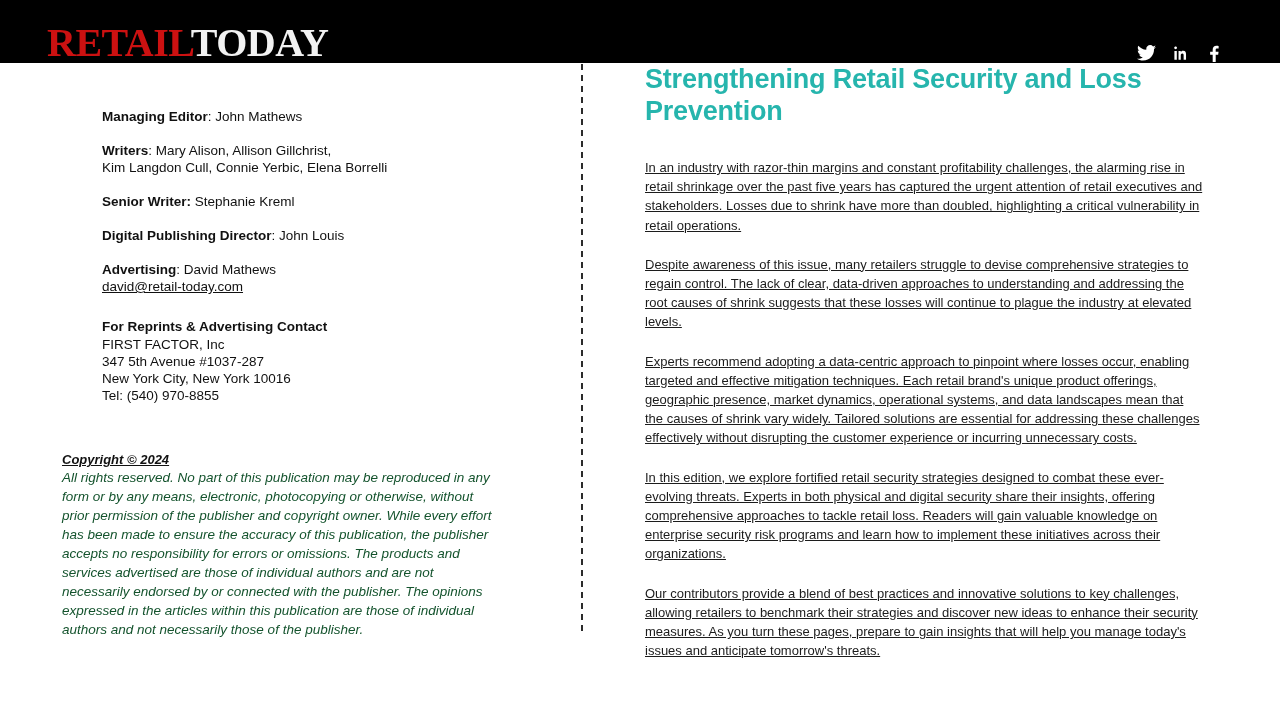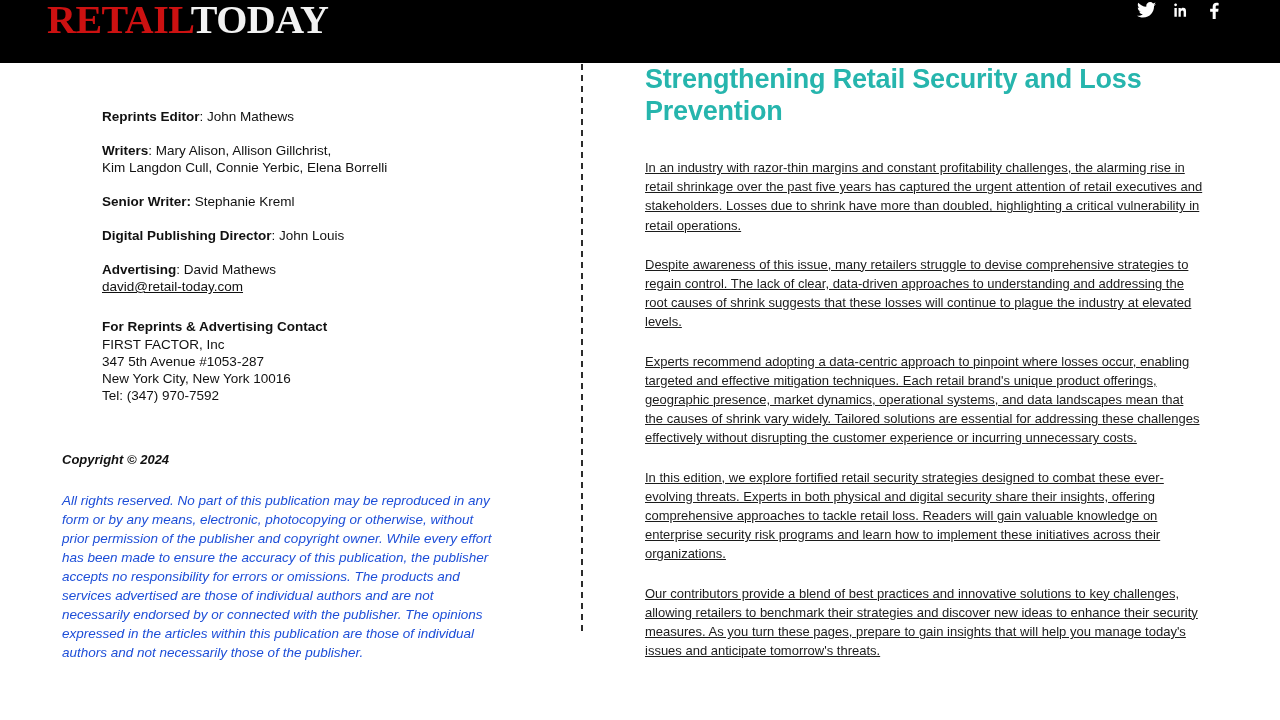--- a/index.html
+++ b/index.html
@@ -15,21 +15,21 @@
     overflow: hidden;
   }
 
   
   .site-header {
     position: relative;
     width: 1280px;
     height: 63px;
     background: #000000;
     display: flex;
-    align-items: flex-start;
+    align-items: flex-end;
     justify-content: space-between;
     box-sizing: border-box;
     padding: 0 52px 0 47px;
   }
   .logo {
     font-family: "Liberation Serif", serif;
     font-size: 40px;
     line-height: 40px;
     font-weight: 700;
     letter-spacing: -0.5px;
@@ -92,29 +92,29 @@
   .contact-block .contact-head {
     font-weight: bold;
     margin-bottom: 1px;
   }
   .contact-block .contact-line { display: block; }
 
   .copyright-head {
     margin-top: 47px;
     font-weight: bold;
     font-style: italic;
+    text-decoration: underline;
     font-size: 13px;
   }
   .disclaimer {
-    margin-top: 23px;
     font-style: italic;
     font-size: 13.5px;
     line-height: 19px;
     width: 440px;
-    color: #1d4ed8;
+    color: #14532d;
   }
 
   
   .divider {
     position: absolute;
     left: 581px;
     top: 1px;
     width: 2px;
     height: 568px;
     background-image: linear-gradient(
@@ -176,21 +176,21 @@
       </svg>
     </span>
   </div>
 </div>
 
 <div class="page">
 
   <div class="masthead">
 
     <p class="mast-row">
-      <span class="mast-label">Reprints Editor</span><span>: </span><span>John Mathews</span>
+      <span class="mast-label">Managing Editor</span><span>: </span><span>John Mathews</span>
     </p>
 
     <p class="mast-row">
       <span class="mast-label">Writers</span><span>:  </span><span>Mary Alison, Allison Gillchrist,</span><br>
       <span>Kim Langdon Cull, Connie Yerbic, Elena Borrelli</span>
     </p>
 
     <p class="mast-row">
       <span class="mast-label">Senior Writer:</span><span> </span><span>Stephanie Kreml</span>
     </p>
@@ -201,23 +201,23 @@
     </p>
 
     <p class="mast-row">
       <span class="mast-label">Advertising</span><span>: </span><span>David Mathews</span><br>
       <span class="mast-link">david@retail-today.com</span>
     </p>
 
     <div class="contact-block">
       <div class="contact-head">For Reprints &amp; Advertising Contact</div>
       <span class="contact-line">FIRST FACTOR, Inc</span>
-      <span class="contact-line">347 5th Avenue #1053-287</span>
+      <span class="contact-line">347 5th Avenue #1037-287</span>
       <span class="contact-line">New York City, New York 10016</span>
-      <span class="contact-line">Tel: (347) 970-7592</span>
+      <span class="contact-line">Tel: (540) 970-8855</span>
     </div>
 
     <div class="copyright-head">Copyright © 2024</div>
     <div class="disclaimer">All rights reserved. No part of this publication may be reproduced in any form or by any means, electronic, photocopying or otherwise, without prior permission of the publisher and copyright owner. While every effort has been made to ensure the accuracy of this publication, the publisher accepts no responsibility for errors or omissions. The products and services advertised are those of individual authors and are not necessarily endorsed by or connected with the publisher. The opinions expressed in the articles within this publication are those of individual authors and not necessarily those of the publisher.</div>
   </div>
 
   <div class="divider"></div>
 
   <div class="article">
     <h1 class="article-title">Strengthening Retail Security and Loss Prevention</h1>

